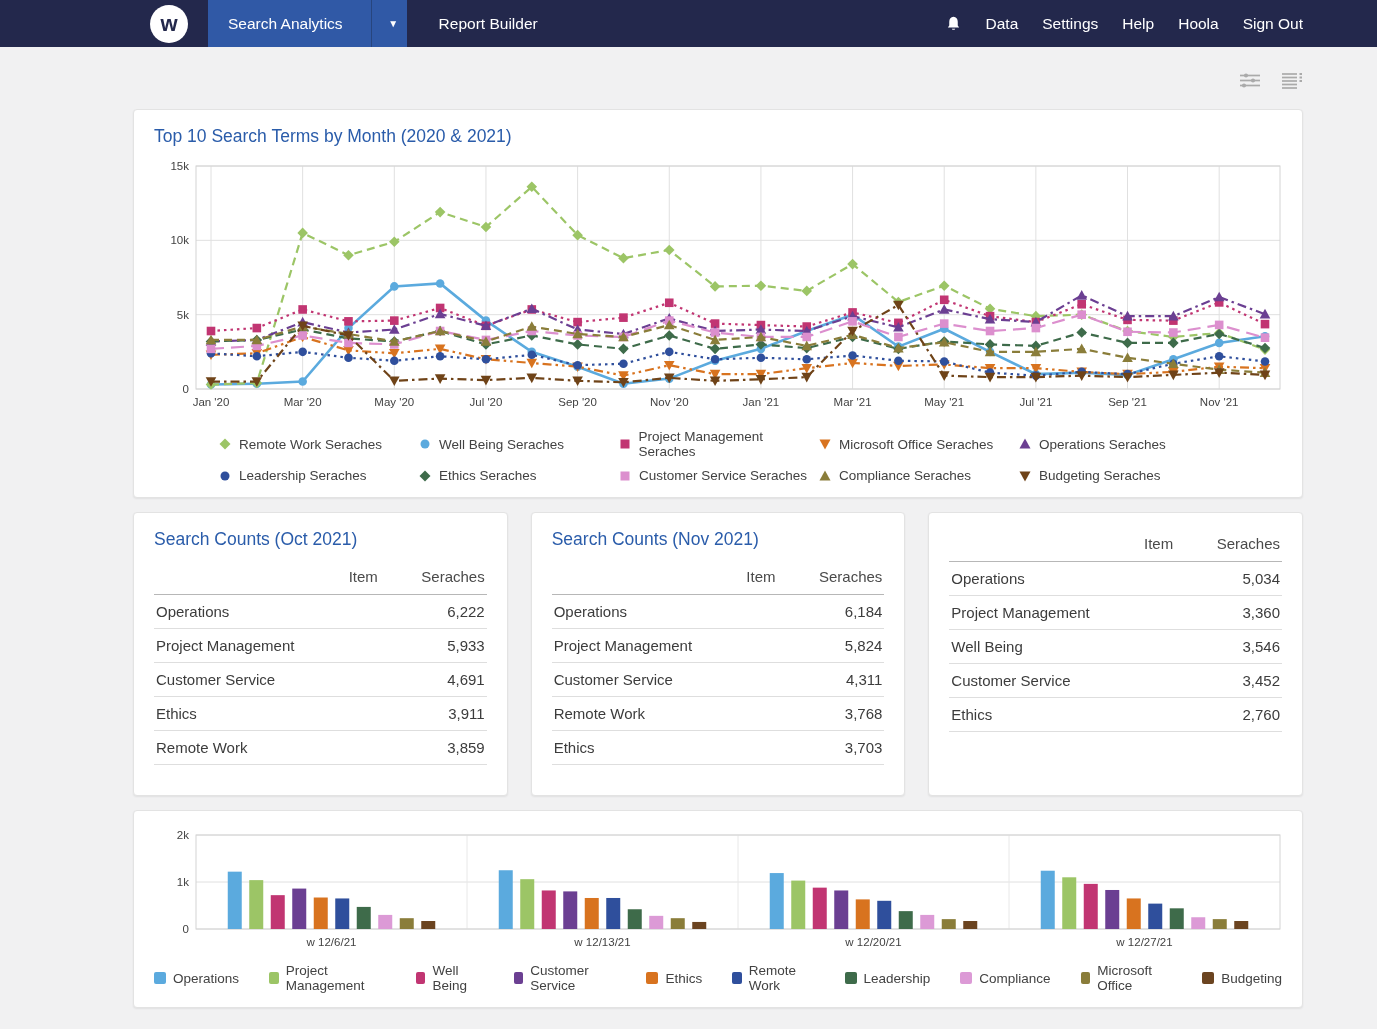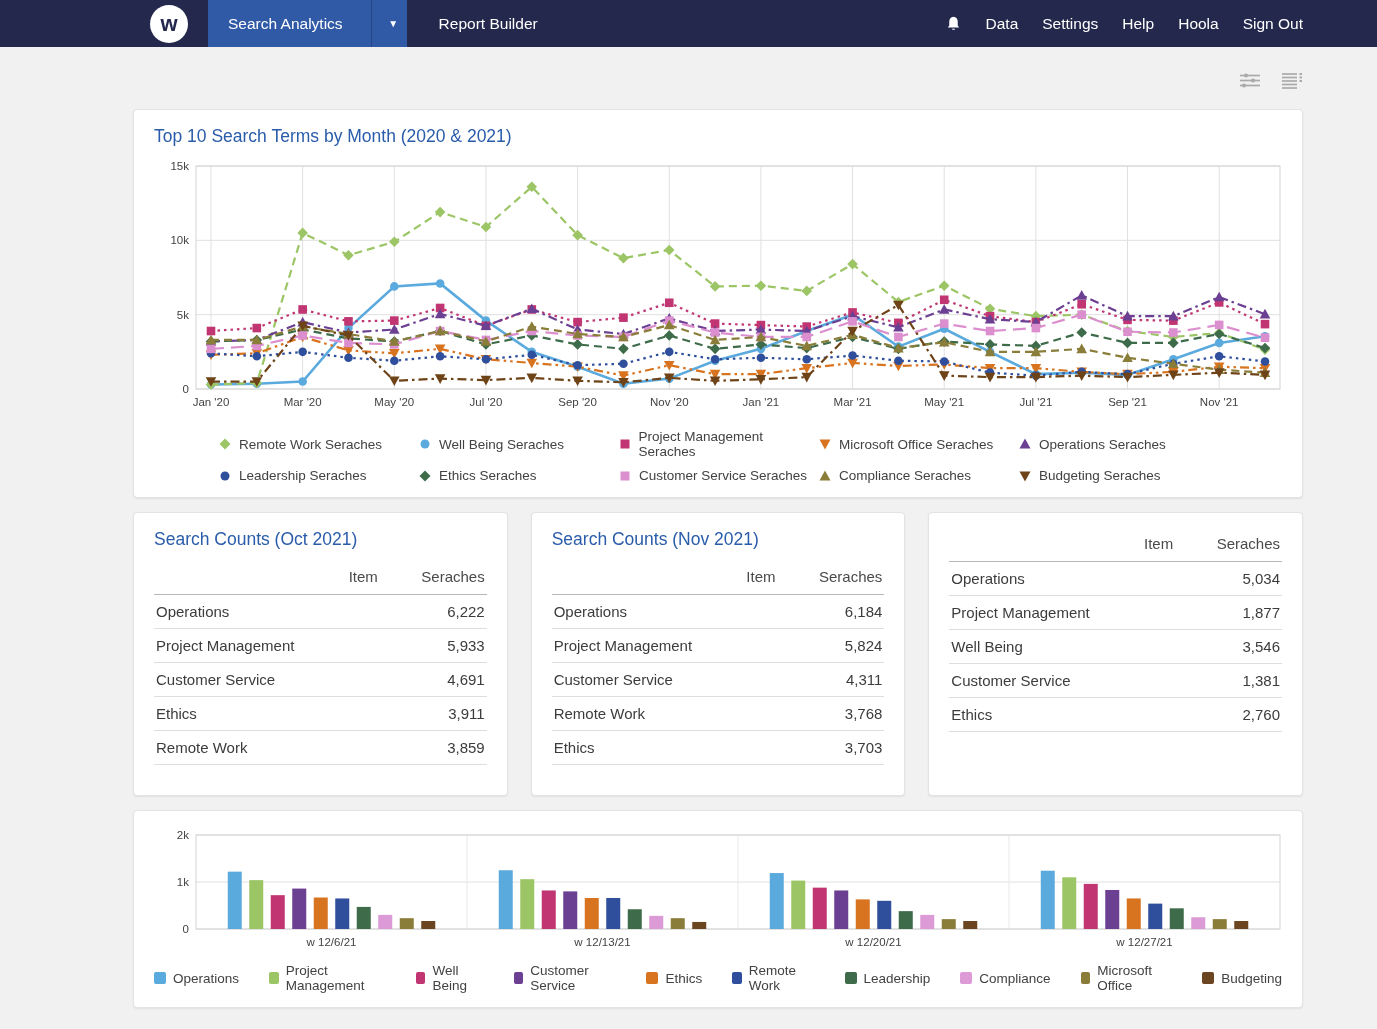--- a/index.html
+++ b/index.html
@@ -562,29 +562,29 @@
           <th class="num">Seraches</th>
         </tr>
           </thead>
         <tbody>
             <tr>
               <td>Operations</td>
               <td class="num">5,034</td>
             </tr>
             <tr>
               <td>Project Management</td>
-              <td class="num">1,877</td>
+              <td class="num">3,360</td>
             </tr>
             <tr>
               <td>Well Being</td>
               <td class="num">3,546</td>
             </tr>
             <tr>
               <td>Customer Service</td>
-              <td class="num">1,381</td>
+              <td class="num">3,452</td>
             </tr>
             <tr>
               <td>Ethics</td>
               <td class="num">2,760</td>
             </tr>
           </tbody>
       </table>
     </section>
   </div>
 

